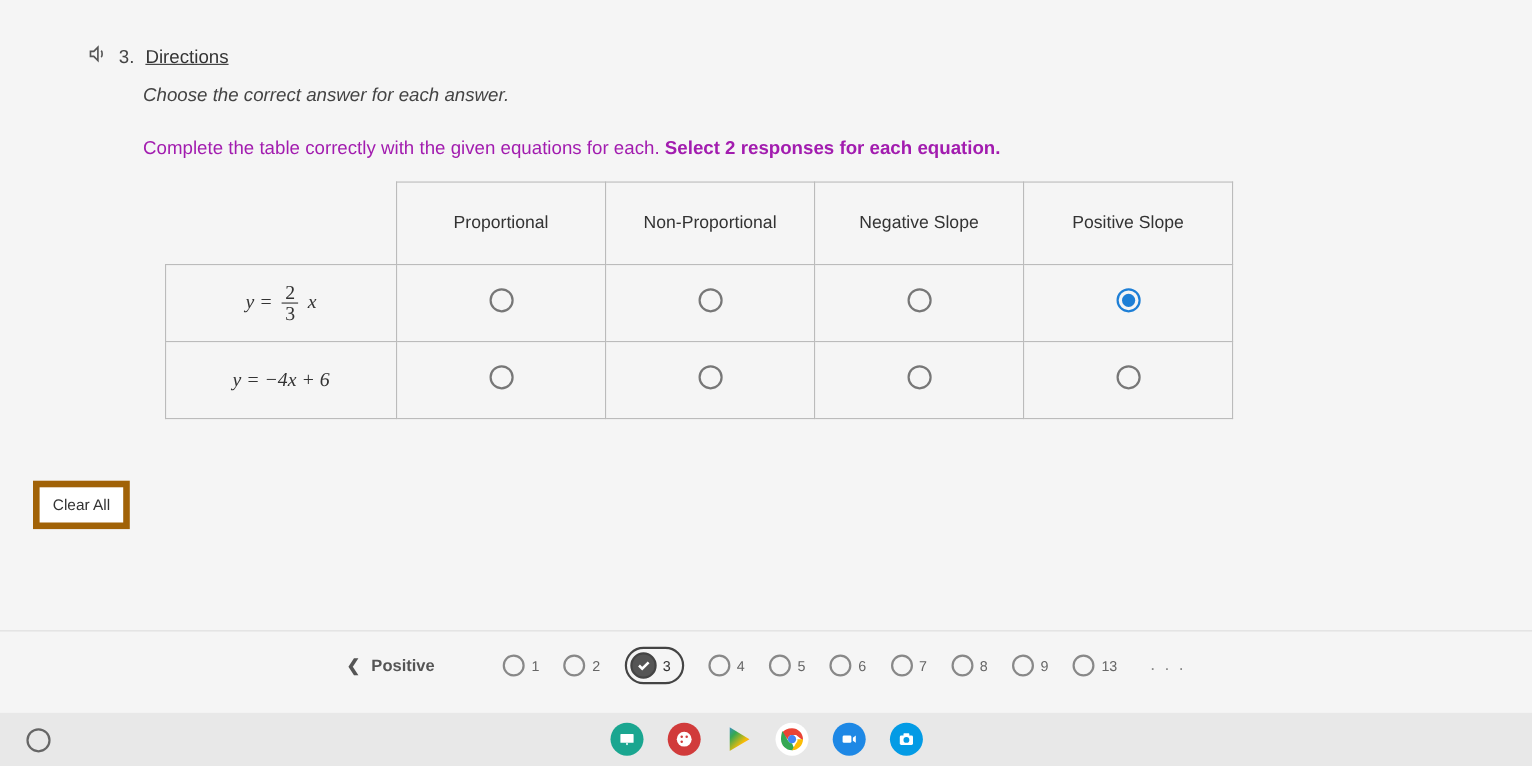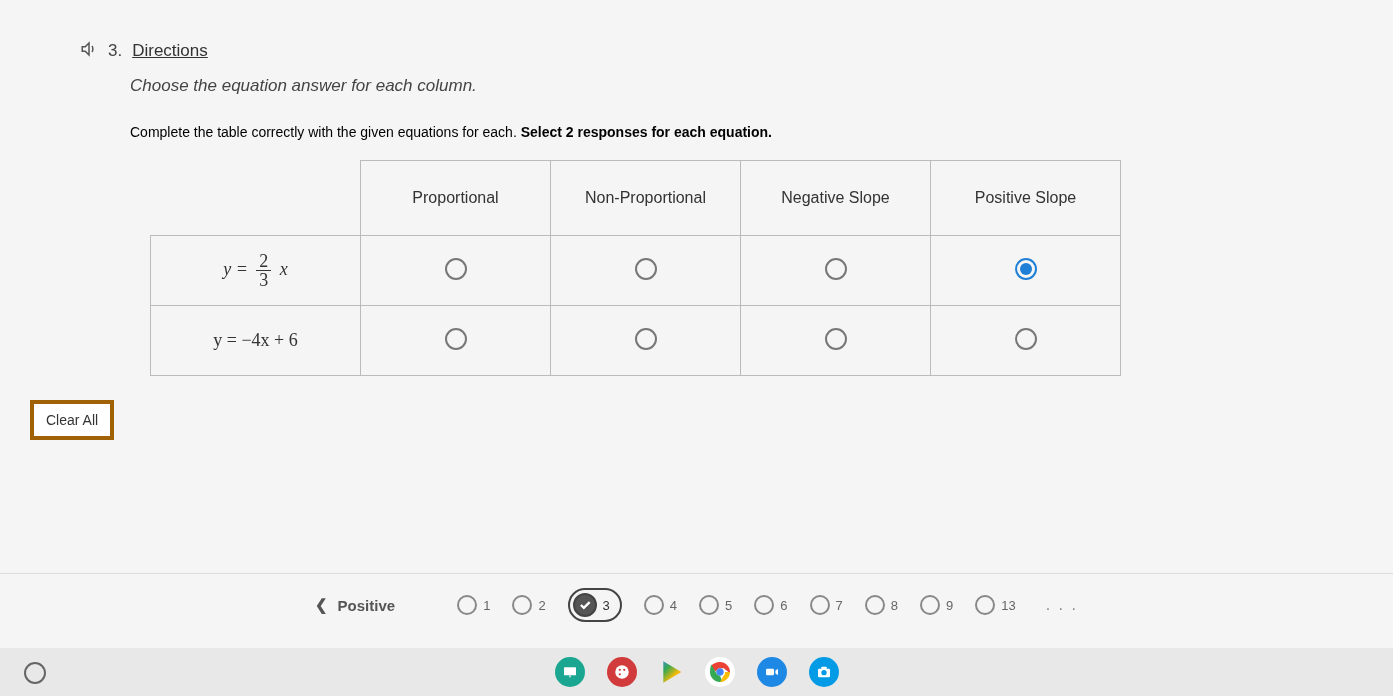--- a/index.html
+++ b/index.html
@@ -37,22 +37,22 @@
       cursor: pointer;
     }
     .instruction-italic {
       font-style: italic;
       font-size: 17px;
       color: #444;
       margin-left: 50px;
       margin-bottom: 28px;
     }
     .instruction-main {
-      font-size: 14px;
-      color: #000000;
+      font-size: 17px;
+      color: #a21caf;
       margin-left: 50px;
       margin-bottom: 20px;
     }
     .instruction-main .bold { font-weight: bold; }
     .table-wrap {
       margin-left: 70px;
     }
     table.answer-table {
       border-collapse: collapse;
     }
@@ -107,24 +107,24 @@
       content: "";
       position: absolute;
       width: 12px;
       height: 12px;
       background: #1e7fd6;
       border-radius: 50%;
       top: 50%; left: 50%;
       transform: translate(-50%, -50%);
     }
     .clear-all {
-      margin-top: 24px;
+      margin-top: 56px;
       margin-left: -50px;
       display: inline-block;
-      border: 4px solid #a16207;
+      border: 6px solid #a16207;
       background: #fff;
       padding: 8px 12px;
       font-size: 14px;
       color: #333;
       cursor: pointer;
     }
     .footer-nav {
       position: absolute;
       bottom: 60px;
       left: 0; right: 0;
@@ -229,21 +229,21 @@
   <div class="question-header">
     <span>
       <svg class="speaker-icon" viewBox="0 0 24 24" fill="none" stroke="currentColor" stroke-width="2">
         <path d="M3 9v6h4l5 5V4L7 9H3z"></path>
         <path d="M16 8c1.5 1.5 1.5 6.5 0 8"></path>
       </svg>
     </span>
     <span class="q-num">3.</span>
     <span class="directions-link">Directions</span>
   </div>
-  <div class="instruction-italic">Choose the equation answer for each column.</div>
+  <div class="instruction-italic">Choose the correct answer for each answer.</div>
   <div class="instruction-main">
     <span>Complete the table correctly with the given equations for each. </span><span class="bold">Select 2 responses for each equation.</span>
   </div>
 
   <div class="table-wrap">
     <table class="answer-table">
       <thead>
         <tr>
           <th class="empty-corner"></th>
           <th class="col-head">Proportional</th>
@@ -254,21 +254,21 @@
       </thead>
       <tbody id="table-body">
           <tr>
             <td class="row-label"><span style="font-style:italic">y = </span><span class="fraction"><span class="num">2</span><span class="den">3</span></span><span style="font-style:italic"> x</span></td>
             <td class="radio-cell"><span class="radio-outer"></span></td>
             <td class="radio-cell"><span class="radio-outer"></span></td>
             <td class="radio-cell"><span class="radio-outer"></span></td>
             <td class="radio-cell"><span class="radio-outer selected"></span></td>
           </tr>
           <tr>
-            <td class="row-label"><span style="">y = −4x + 6</span></td>
+            <td class="row-label"><span style="font-style:italic">y = −4x + 6</span></td>
             <td class="radio-cell"><span class="radio-outer"></span></td>
             <td class="radio-cell"><span class="radio-outer"></span></td>
             <td class="radio-cell"><span class="radio-outer"></span></td>
             <td class="radio-cell"><span class="radio-outer"></span></td>
           </tr>
         </tbody>
     </table>
   </div>
 
   <button class="clear-all">Clear All</button>

